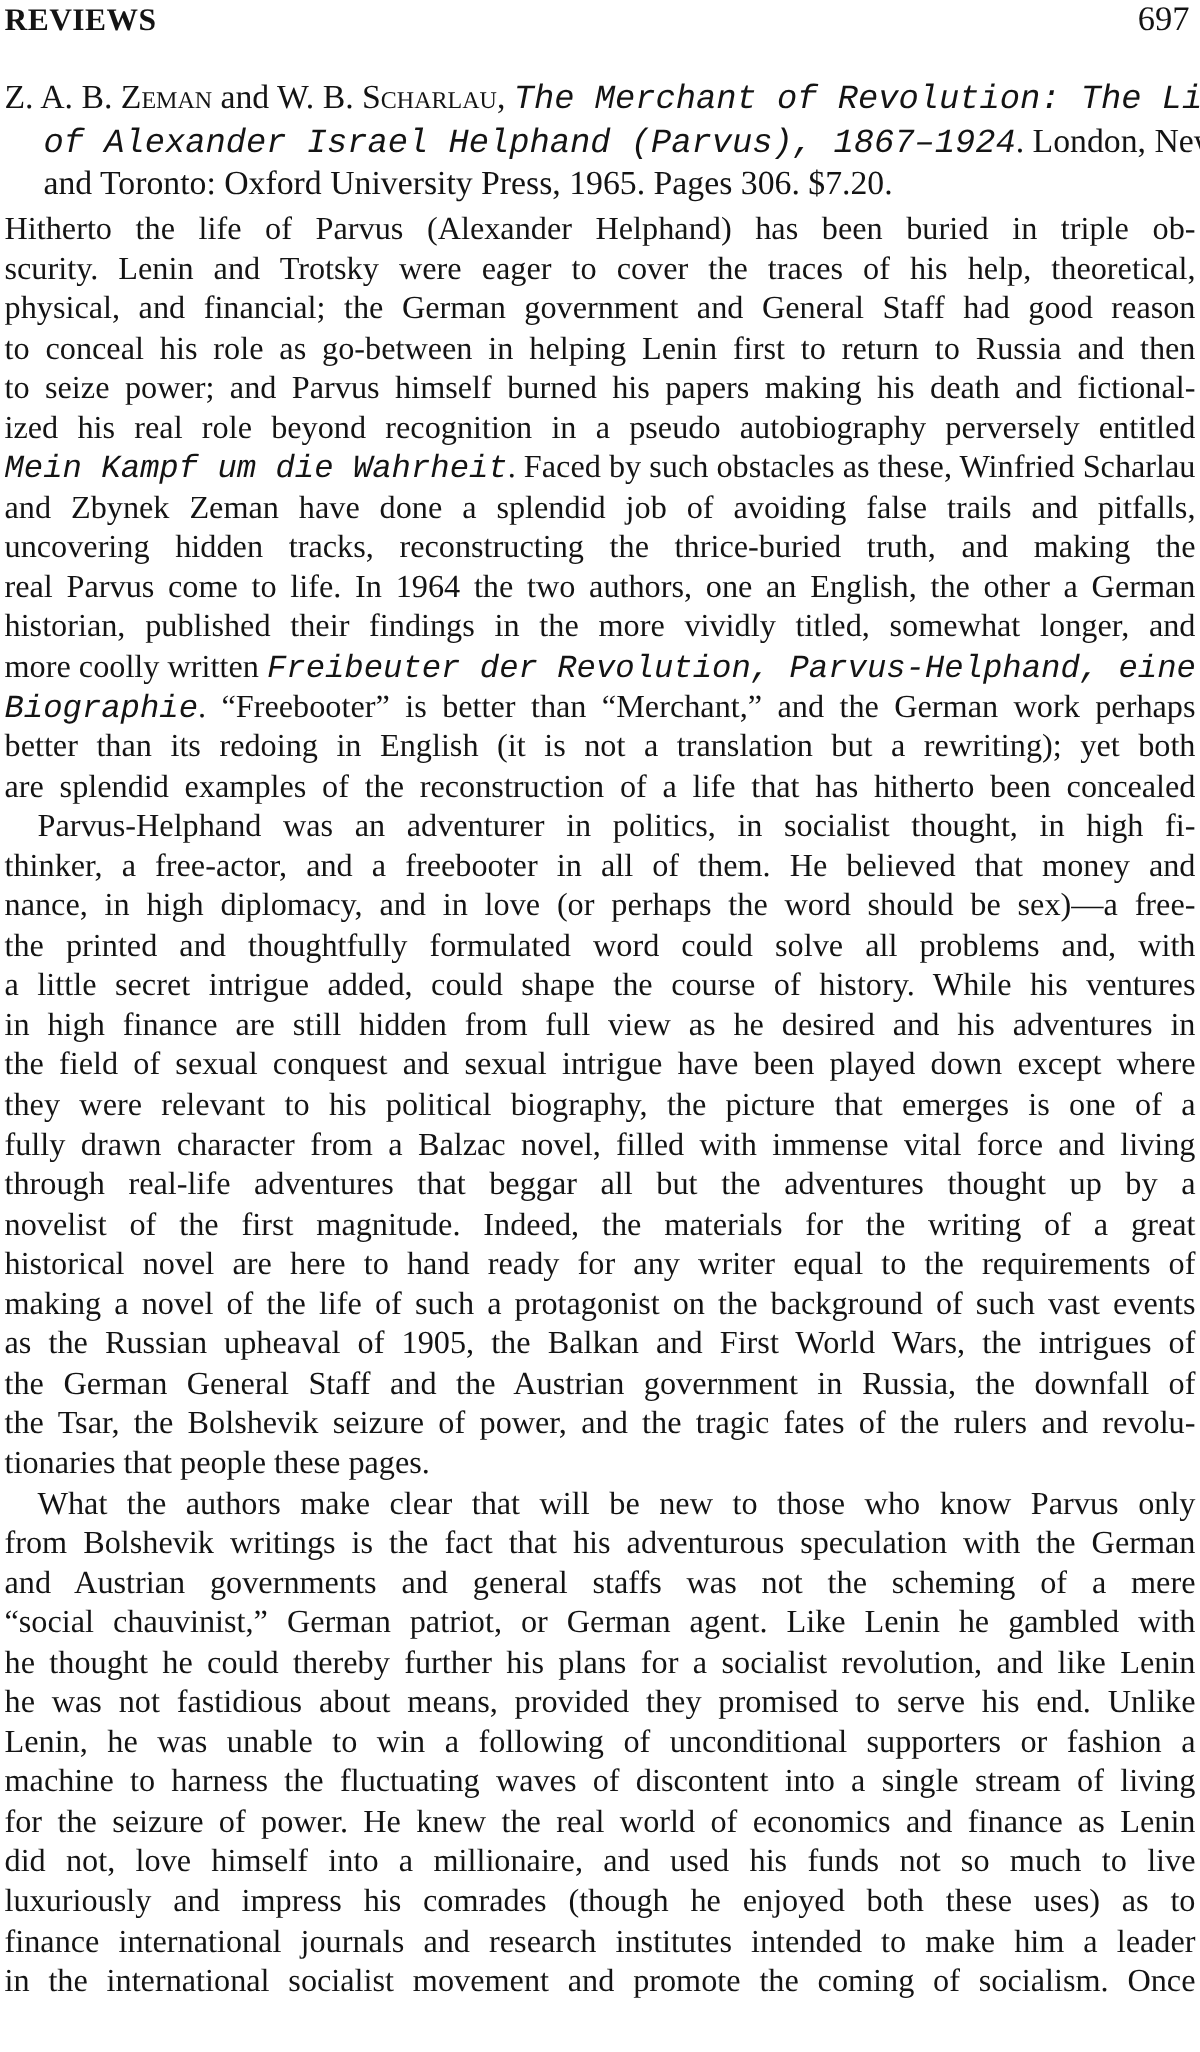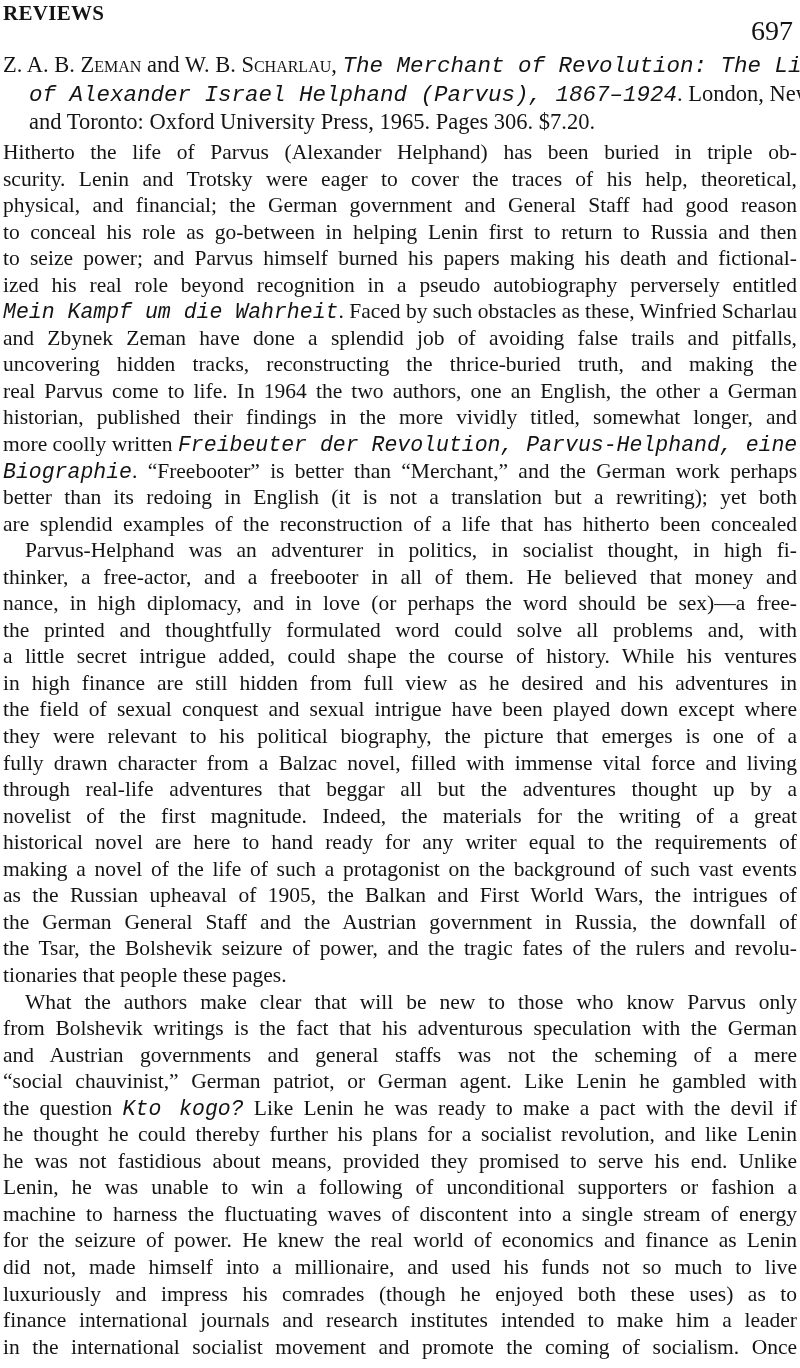--- a/index.html
+++ b/index.html
@@ -1,20 +1,20 @@
 <!DOCTYPE html>
 <html><head>
 <meta charset="utf-8">
 <style>
   html, body { margin: 0; padding: 0; background: #ffffff; }
   body { width: 800px; height: 1368px; overflow: hidden; position: relative;
          font-family: "Liberation Serif", "DejaVu Serif", serif; color: #141414; }
   .header { position: absolute; top: 0; left: 3px; width: 792px; height: 24px; }
   .running-head { position: absolute; left: 0; top: 1px; font-weight: bold; font-size: 21px; letter-spacing: 0.3px; }
-  .page-number { position: absolute; right: 2px; top: 0px; font-size: 28px; margin-top: 15px; }
+  .page-number { position: absolute; right: 2px; top: 0px; font-size: 23px; }
   .citation { position: absolute; top: 51px; left: 3px; width: 794px; font-size: 22.5px; }
   .cline { height: 28.5px; line-height: 28.5px; white-space: nowrap; text-align: justify; text-align-last: justify; }
   .cline.indent { padding-left: 26px; }
   .cline.last { text-align-last: left; }
   .sc { font-variant: small-caps; }
   .body { position: absolute; top: 139px; left: 3px; width: 794px; font-size: 21.5px; }
   .line { height: 26.55px; line-height: 26.55px; white-space: nowrap; overflow: visible; text-align: justify; text-align-last: justify; }
   .line.indent { padding-left: 22px; }
   .line.last { text-align-last: left; }
   i { font-style: italic; font-family: Liberation Mono, monospace; }
@@ -70,24 +70,23 @@
     <div class="line">the German General Staff and the Austrian government in Russia, the downfall of</div>
     <div class="line">the Tsar, the Bolshevik seizure of power, and the tragic fates of the rulers and revolu-</div>
     <div class="line last">tionaries that people these pages.</div>
   </div>
 
   <div>
     <div class="line indent">What the authors make clear that will be new to those who know Parvus only</div>
     <div class="line">from Bolshevik writings is the fact that his adventurous speculation with the German</div>
     <div class="line">and Austrian governments and general staffs was not the scheming of a mere</div>
     <div class="line">“social chauvinist,” German patriot, or German agent. Like Lenin he gambled with</div>
-    <div class="line"><span>the question </span><i>Kto kogo?</i><span> Like Lenin he was ready to make a pact with the devil if</span></div>
     <div class="line">he thought he could thereby further his plans for a socialist revolution, and like Lenin</div>
     <div class="line">he was not fastidious about means, provided they promised to serve his end. Unlike</div>
     <div class="line">Lenin, he was unable to win a following of unconditional supporters or fashion a</div>
-    <div class="line">machine to harness the fluctuating waves of discontent into a single stream of energy</div>
+    <div class="line">machine to harness the fluctuating waves of discontent into a single stream of living</div>
     <div class="line">for the seizure of power. He knew the real world of economics and finance as Lenin</div>
-    <div class="line">did not, made himself into a millionaire, and used his funds not so much to live</div>
+    <div class="line">did not, love himself into a millionaire, and used his funds not so much to live</div>
     <div class="line">luxuriously and impress his comrades (though he enjoyed both these uses) as to</div>
     <div class="line">finance international journals and research institutes intended to make him a leader</div>
     <div class="line">in the international socialist movement and promote the coming of socialism. Once</div>
   </div>
 </div>
 
 </body></html>

